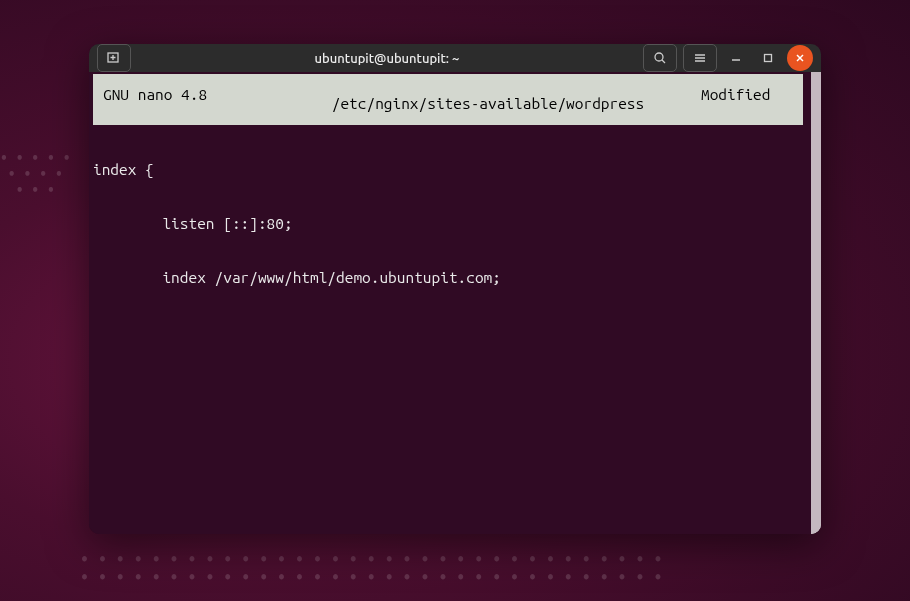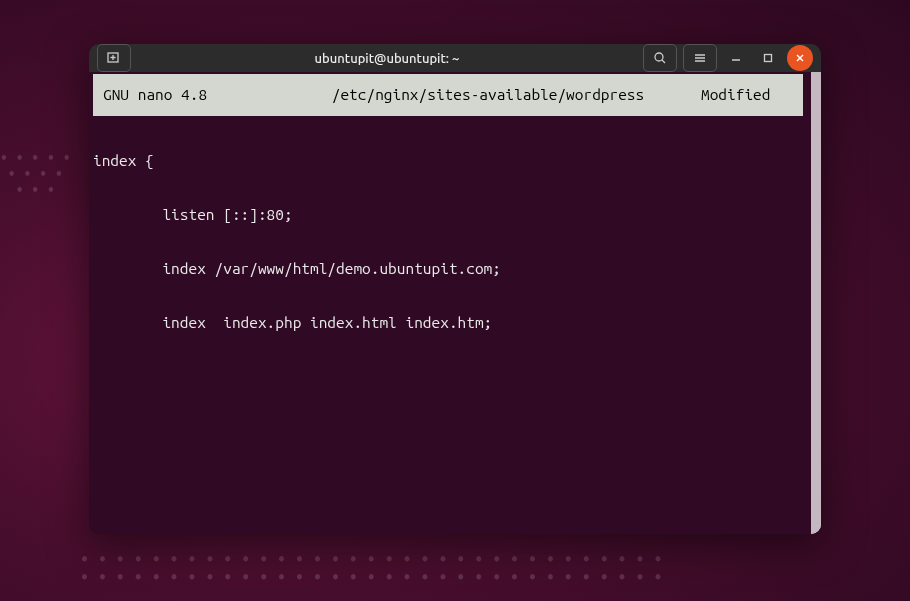--- a/index.html
+++ b/index.html
@@ -113,21 +113,21 @@
       background: #d3d7cf;
       color: #000;
       display: flex;
       font-size: 15.5px;
       line-height: 18px;
       white-space: pre;
       font-family: 'Ubuntu Mono', monospace;
       padding: 12px 2px;
     }
     .nano-header .version { width: 180px; padding-left: 8px; }
-    .nano-header .path { flex: 1; text-align: center; }
+    .nano-header .path { flex: 1; text-align: center; margin-top: 9px; }
     .nano-header .modified { width: 100px; text-align: left; padding-right: 2px; }
     
     .editor-body {
       color: #eaeaea;
       font-size: 15.5px;
       line-height: 18px;
       white-space: pre;
       font-family: 'Ubuntu Mono', monospace;
       padding-top: 0;
     }
@@ -192,21 +192,20 @@
     <div class="nano-header">
       <span class="version">GNU nano 4.8</span>
       <span class="path">/etc/nginx/sites-available/wordpress</span>
       <span class="modified">Modified</span>
     </div>
 
     <div class="editor-body">
       <div class="editor-line">index {</div>
       <div class="editor-line">        listen [::]:80;</div>
       <div class="editor-line">        index /var/www/html/demo.ubuntupit.com;</div>
-      <div class="editor-line">        index  index.php index.html index.htm;</div>
       <div class="editor-line"></div>
       
       
       
       
       
       
       
       
       

